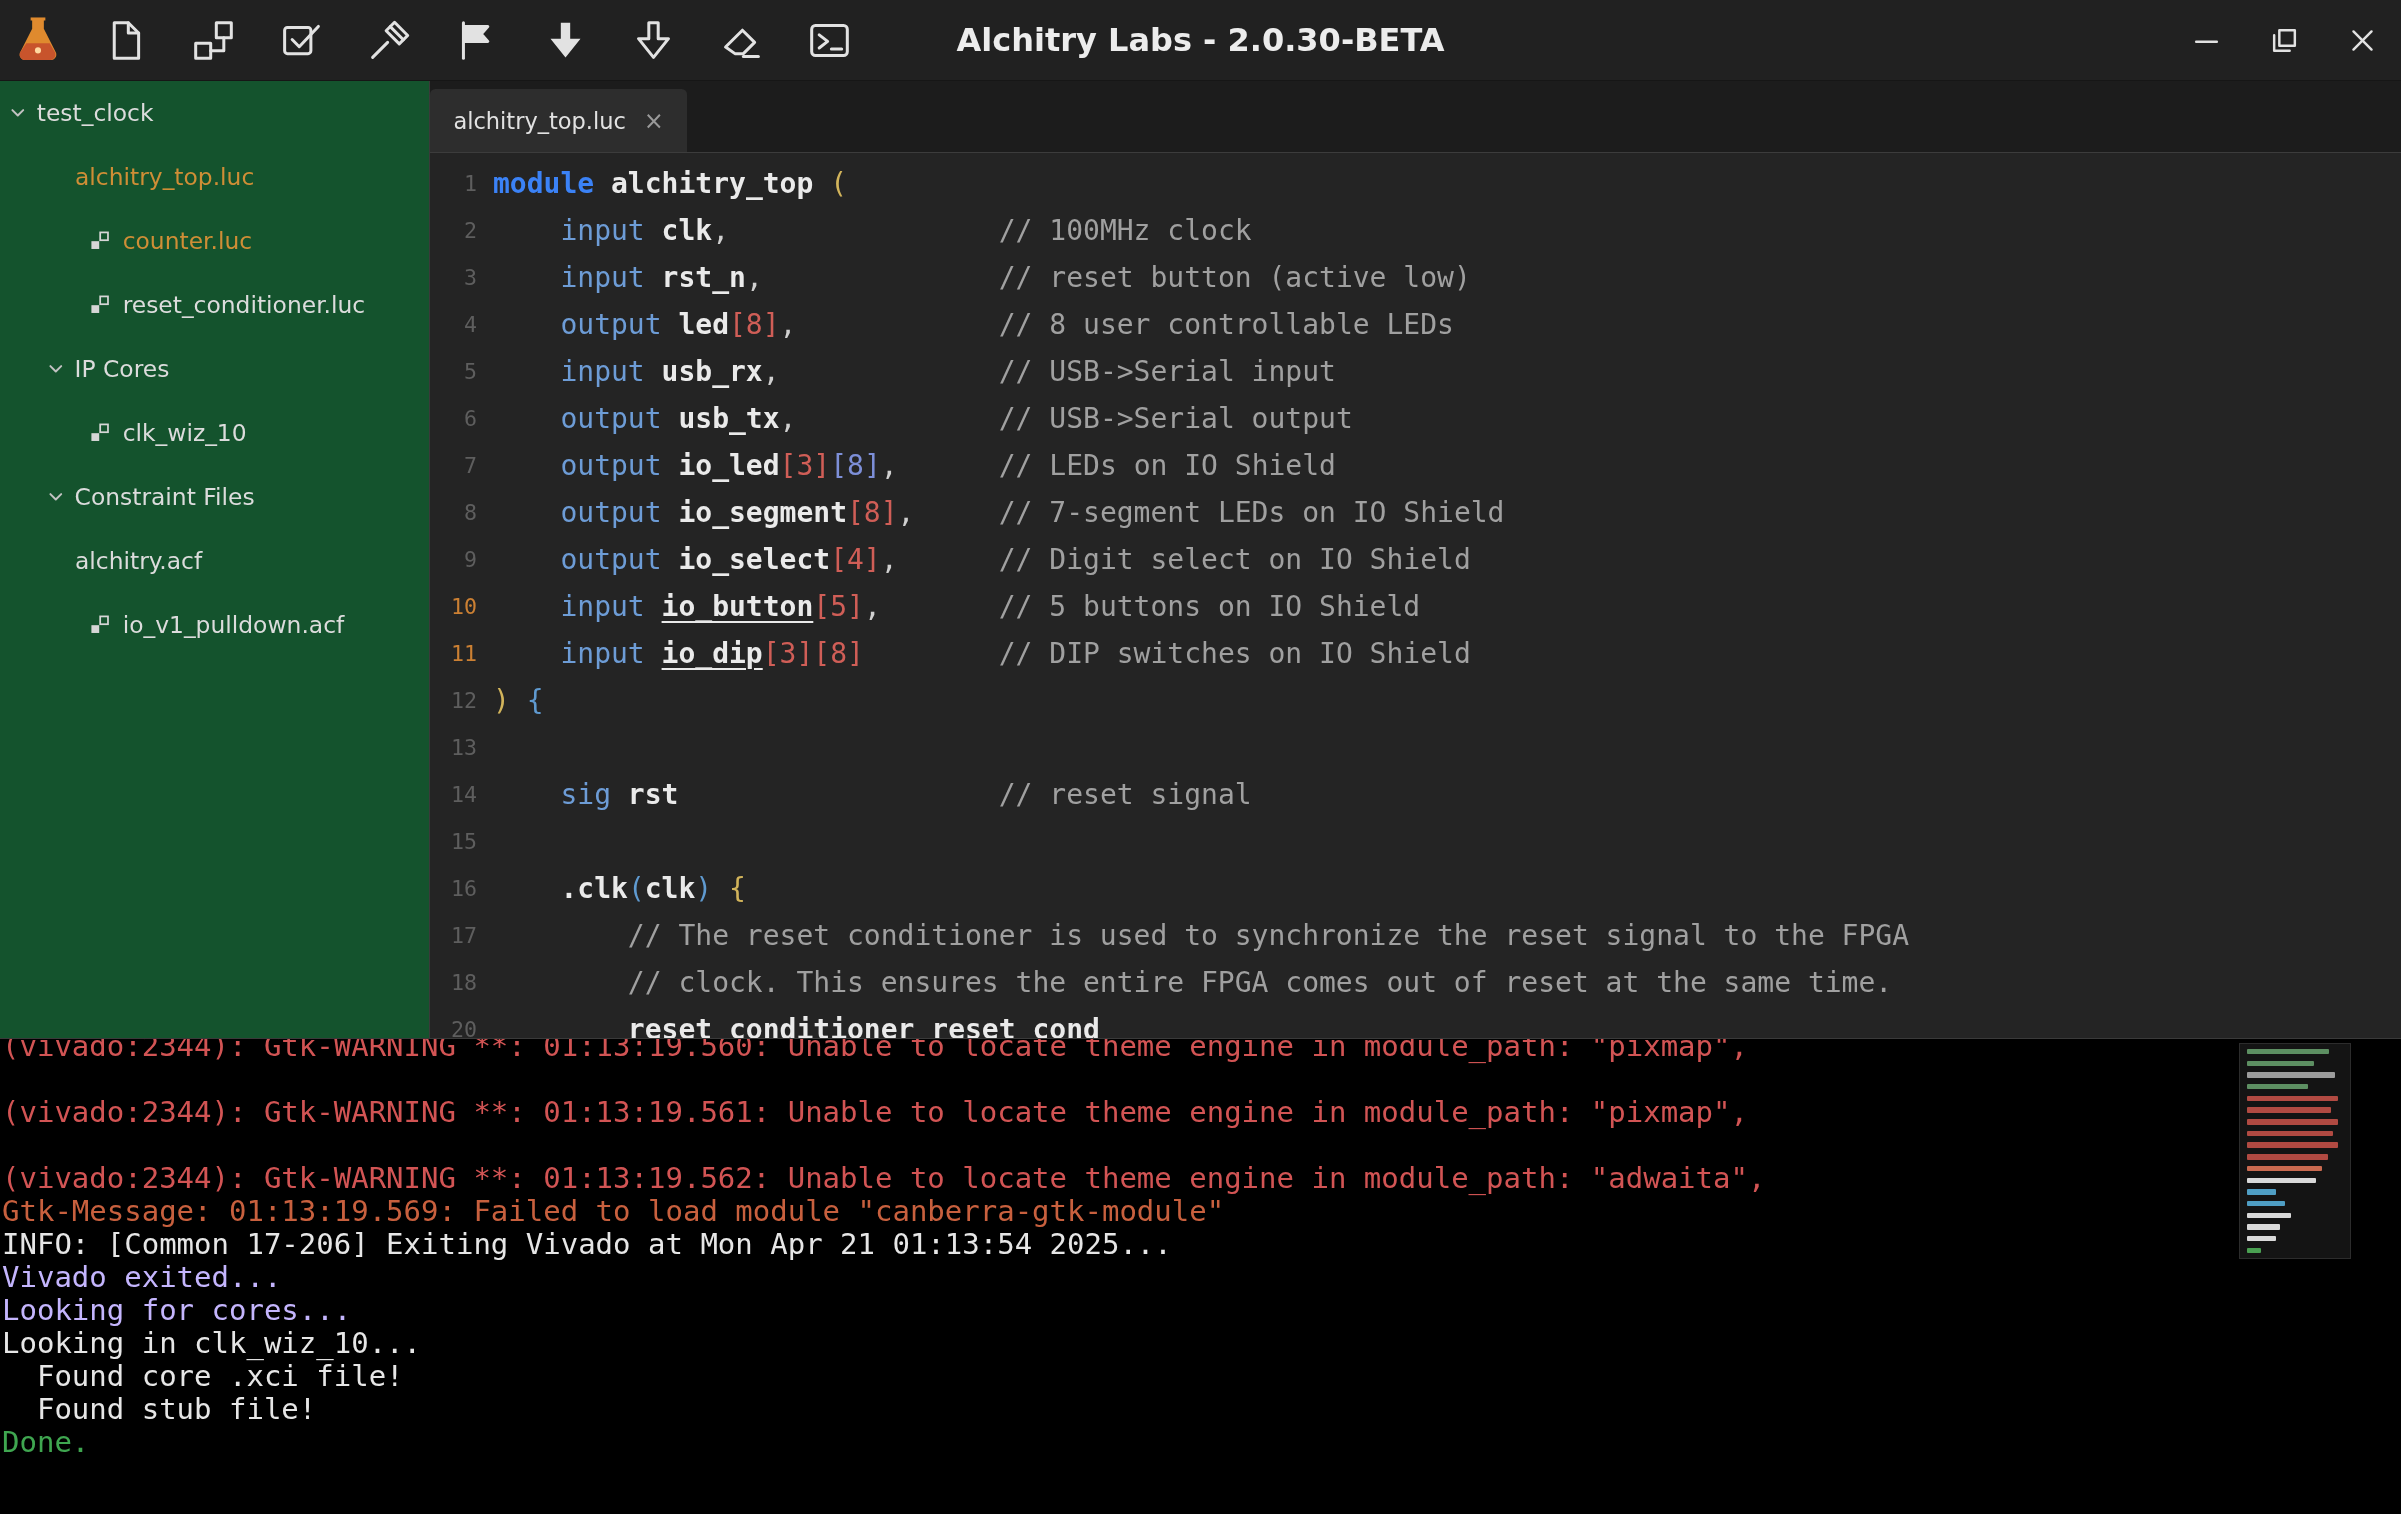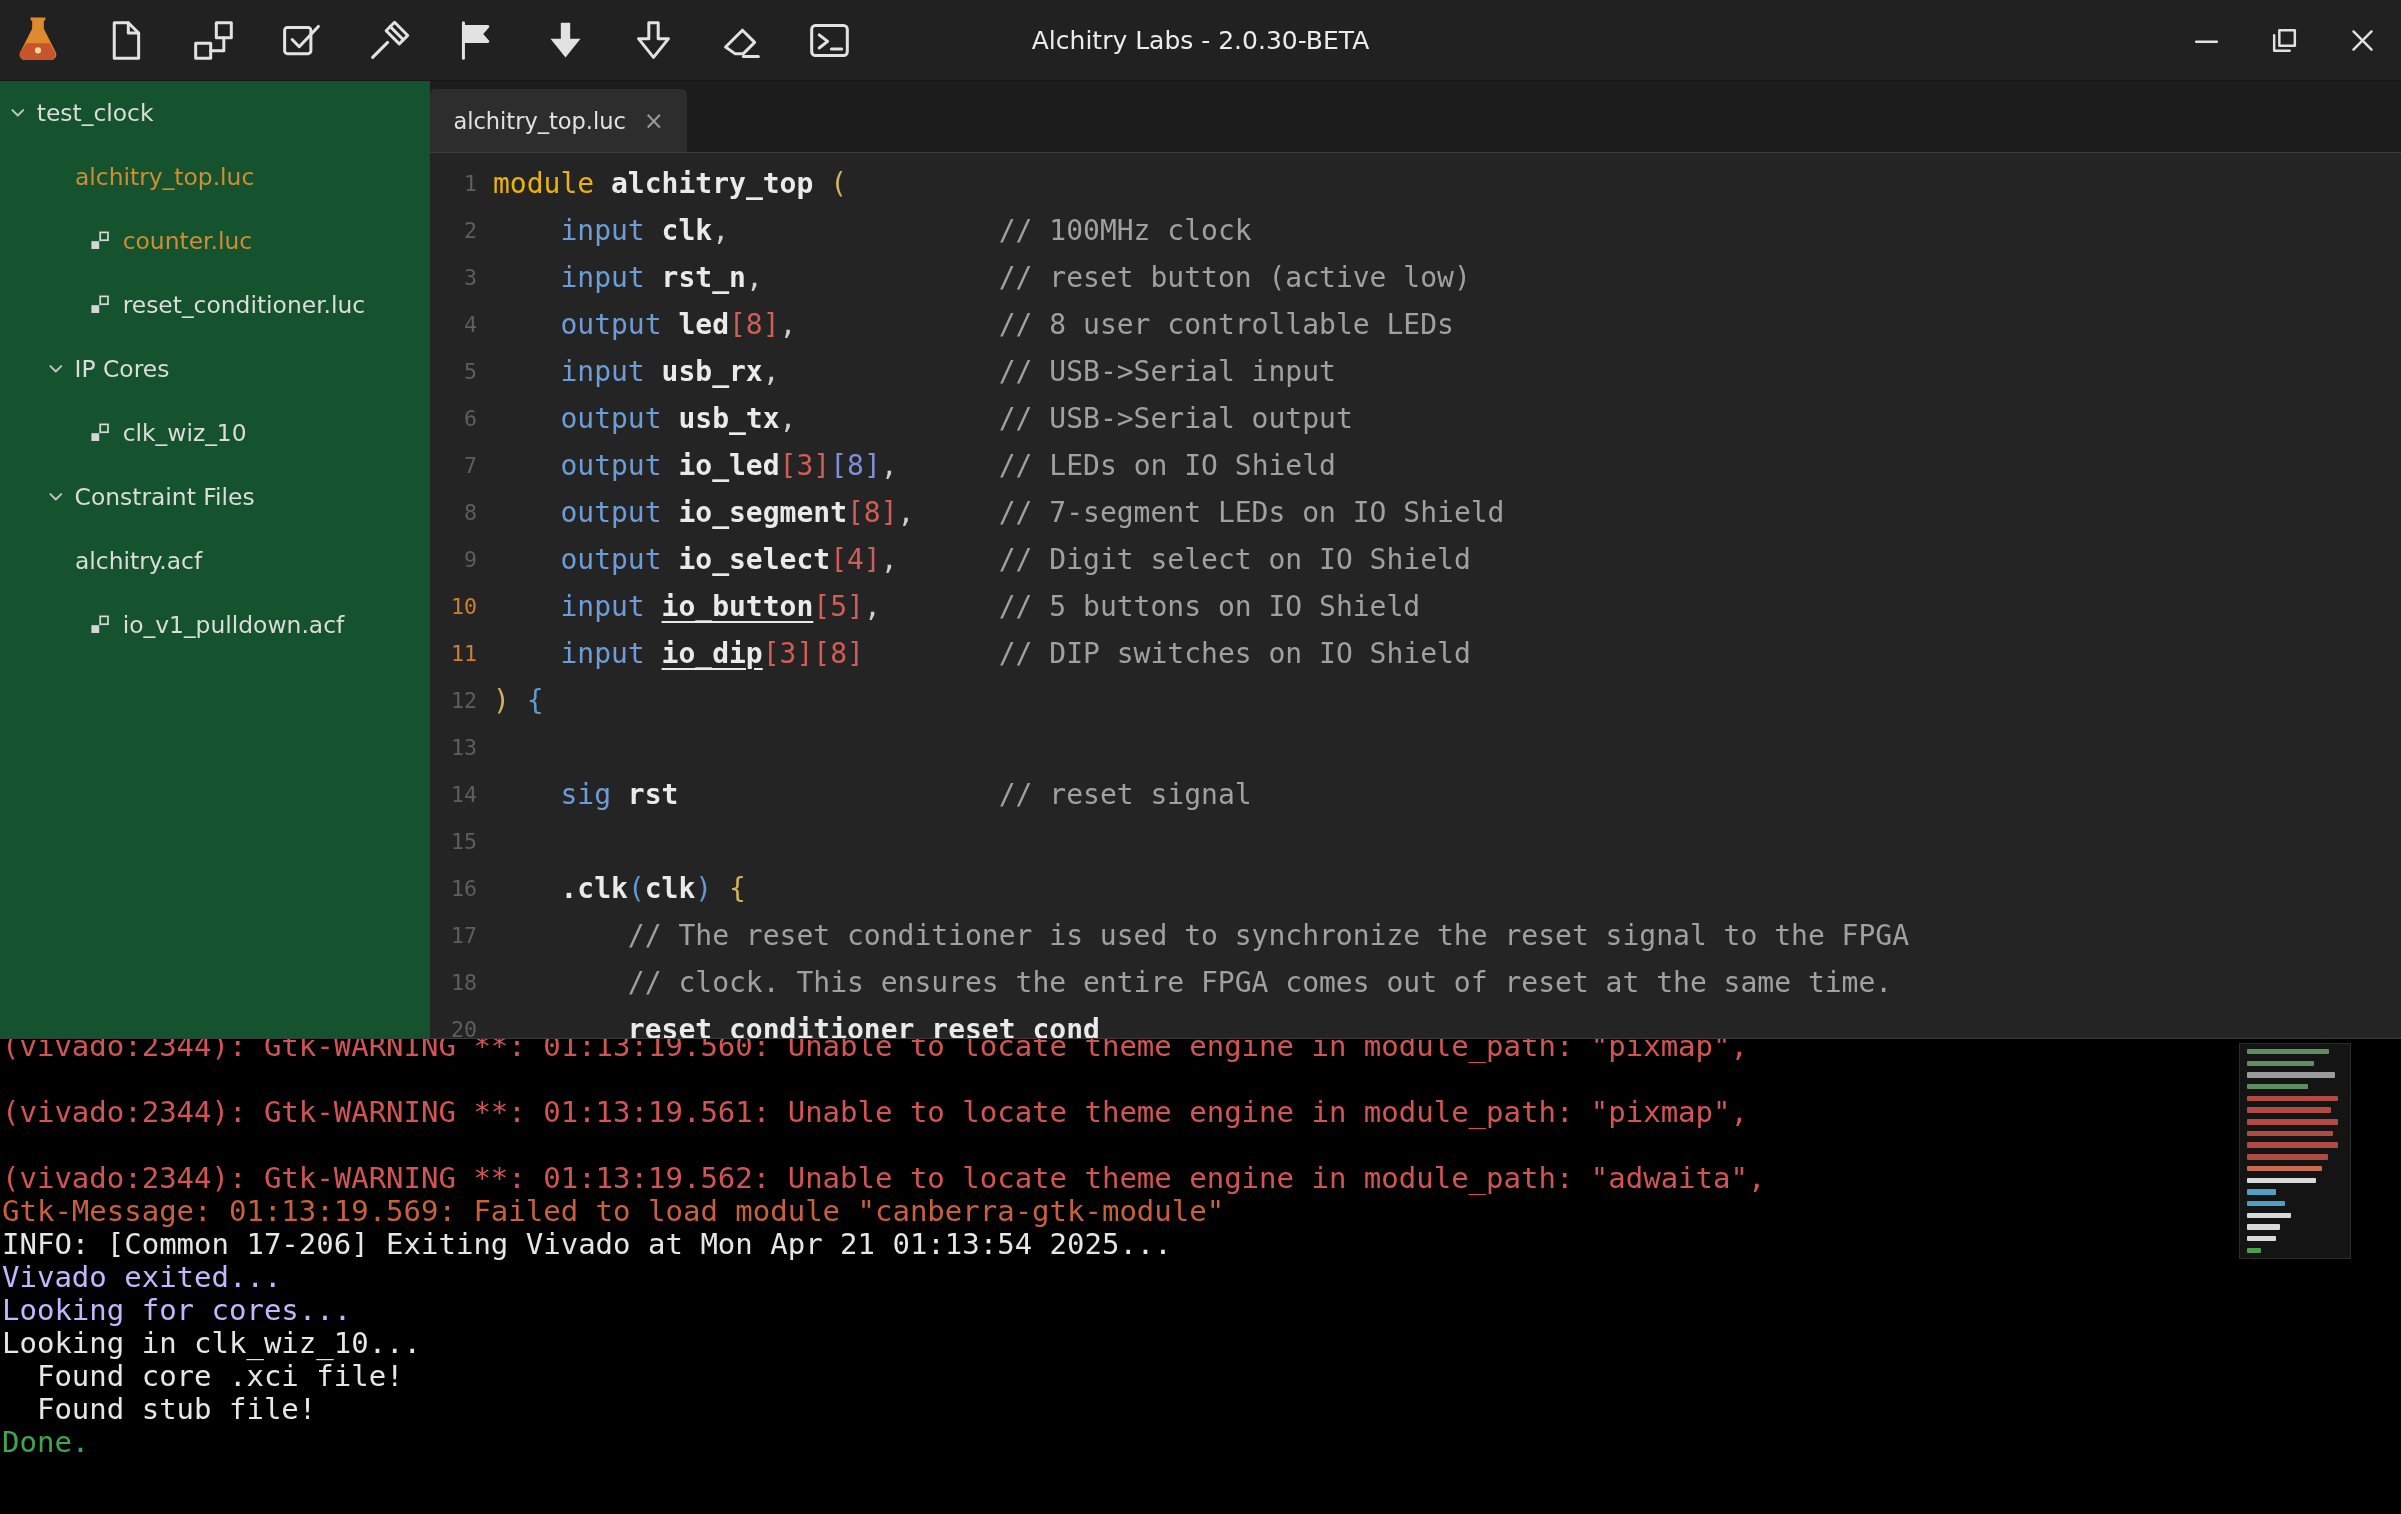--- a/index.html
+++ b/index.html
@@ -7,21 +7,21 @@
   body{font-family:"DejaVu Sans",sans-serif;color:#dcdcdc}
   .window{width:2401px;height:1514px;display:flex;flex-direction:column;background:#1d1d1d}
 
   
   .toolbar{height:81px;flex:0 0 auto;background:#212121;display:flex;align-items:center;position:relative;border-bottom:0.9px solid #161616}
   .toolbar-icons{display:flex;align-items:center;gap:36px;padding-left:11.7px}
   .tb-btn{width:52px;height:52px;display:flex;align-items:center;justify-content:center;background:none;border:none;cursor:pointer}
   .tb-btn svg{width:45px;height:45px}
   .tb-btn.logo svg{width:52px;height:52px}
   .ic{stroke:#e2e2e2;stroke-width:1.6;fill:none;stroke-linecap:round;stroke-linejoin:round}
-  .title{position:absolute;left:50%;top:50%;transform:translate(-50%,-50%);font-size:25px;font-weight:normal;color:#ececec;white-space:nowrap}
+  .title{position:absolute;left:50%;top:50%;transform:translate(-50%,-50%);font-size:32px;font-weight:bold;color:#ececec;white-space:nowrap}
   .win-controls{margin-left:auto;display:flex;align-items:center;gap:47px;padding-right:23.4px}
   .win-btn{background:none;border:none;display:flex;cursor:pointer}
   .win-btn svg{width:31px;height:31px;stroke-width:1.9}
 
   
   .main{flex:1 1 auto;display:flex;min-height:0}
   .sidebar{width:430px;flex:0 0 auto;background:#14532d;border-right:1.8px solid #3a3a3a;overflow:hidden}
   .tree-row{display:flex;align-items:center;height:64px;font-size:23.4px;color:#dcdcdc;cursor:pointer;white-space:nowrap}
   .tree-row.accent .lbl{color:#cf8e36}
   .lvl0{padding-left:7.2px}
@@ -33,21 +33,21 @@
   
   .editor-pane{flex:1 1 auto;display:flex;flex-direction:column;min-width:0;background:#242424}
   .tabbar{height:72px;flex:0 0 auto;background:#1c1c1c;border-bottom:1.8px solid #3c3c3c;display:flex;align-items:flex-end}
   .tab{height:63px;background:#2d2d2d;display:flex;align-items:center;padding:0 23.4px;font-size:22.5px;color:#e2e2e2;border-radius:5.4px 5.4px 0 0;cursor:pointer}
   .tab .close{margin-left:18px;color:#9a9a9a;font-size:24px;line-height:1}
   .code{flex:1 1 auto;overflow:hidden;padding-top:7.2px;font-family:"DejaVu Sans Mono",monospace;font-size:28px}
   .code-line{display:flex;height:47px;line-height:47px;white-space:pre}
   .ln{width:47px;flex:0 0 auto;text-align:right;color:#5e5e5e;font-size:21.6px}
   .ln.modn{color:#cc8033}
   .lt{margin-left:16px}
-  .tk-mod{color:#eab308;font-weight:normal}
+  .tk-mod{color:#3b82f6;font-weight:bold}
   .tk-kw{color:#6d9cd6}
   .tk-id{color:#eaeaea;font-weight:bold}
   .tk-idu{color:#eaeaea;font-weight:bold;text-decoration:underline;text-underline-offset:5.4px;text-decoration-thickness:1.8px}
   .tk-pl{color:#d0d0d0}
   .tk-py{color:#d2b45b}
   .tk-pb{color:#5f9ad0}
   .tk-nr{color:#d05e57}
   .tk-nb{color:#7d8fd8}
   .tk-cm{color:#a0a0a0}
 

